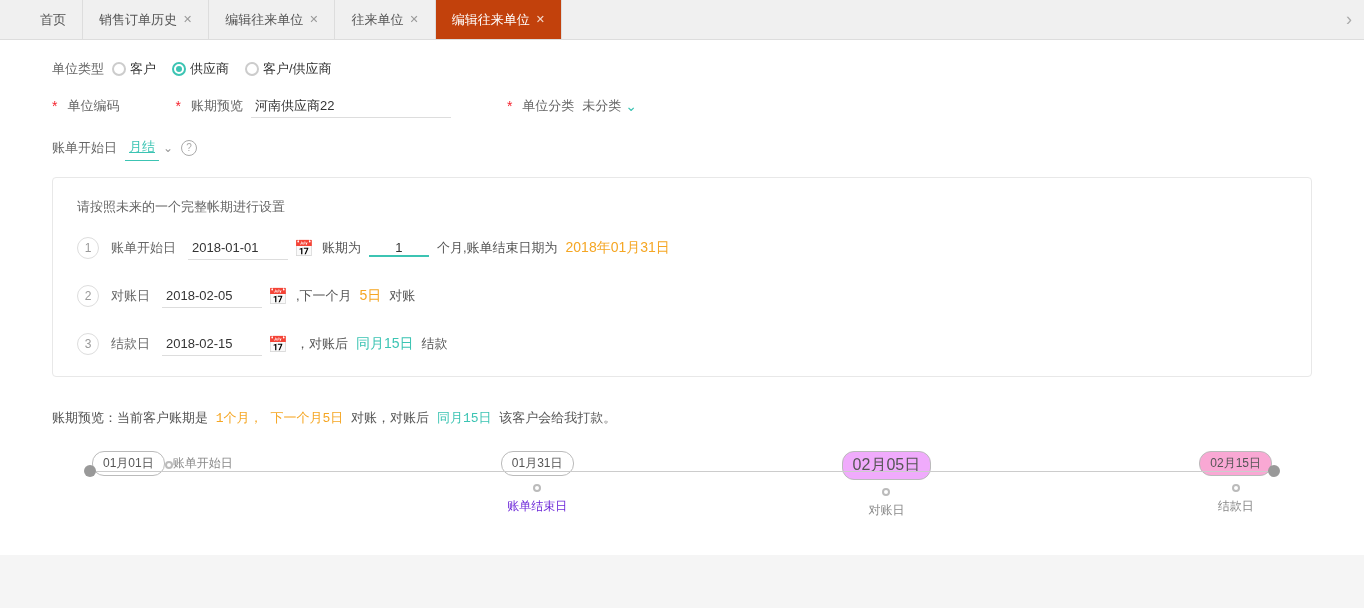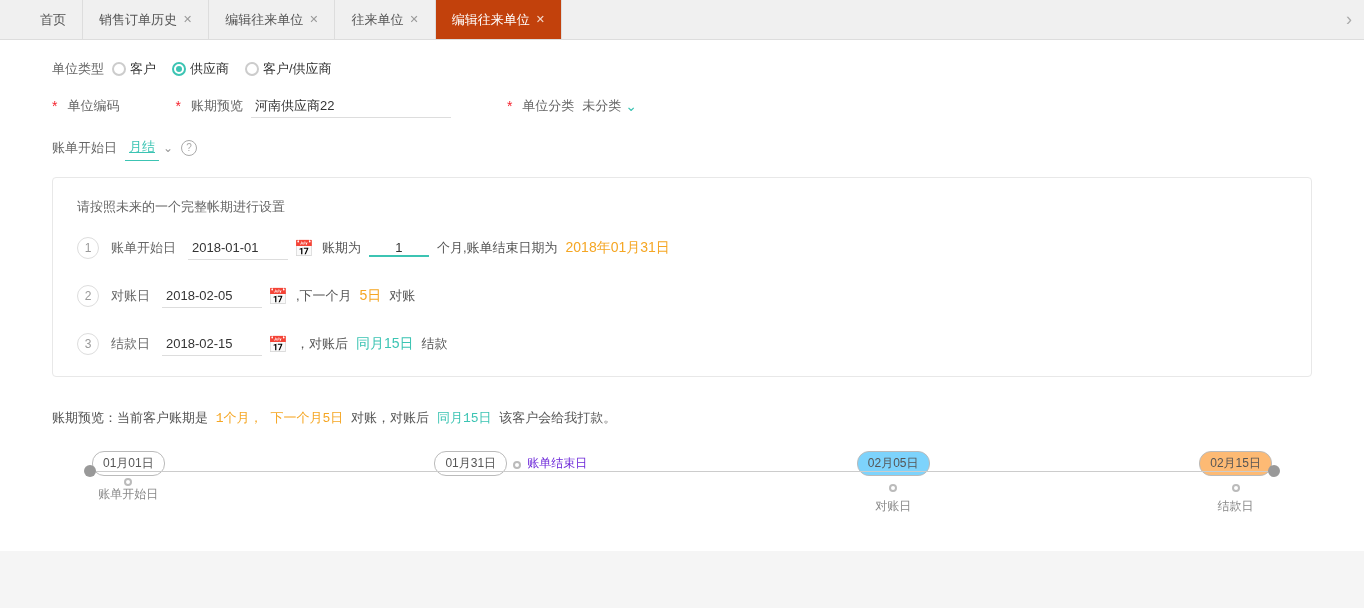--- a/index.html
+++ b/index.html
@@ -360,40 +360,40 @@
     <div style="position:relative; padding: 0 40px;">
 
       <div style="position:absolute; left:40px; right:40px; top:20px; height:1px; background:#ccc;"></div>
 
       <div style="position:absolute; left:32px; top:14px; width:12px; height:12px; border-radius:50%; background:#999;"></div>
 
       <div style="position:absolute; right:32px; top:14px; width:12px; height:12px; border-radius:50%; background:#999;"></div>
 
       <div style="display:flex; justify-content:space-between; align-items:flex-start;">
 
-        <div style="display:flex; flex-direction:column; align-items:center; ">
+        <div style="display:flex; flex-direction:row; align-items:center; ">
           <div style="border:1px solid #bbb; border-radius:12px; padding:3px 10px; font-size:12px; color:#555; background:#fff; white-space:nowrap;">01月01日</div>
           <div style="width:8px; height:8px; border-radius:50%; border:2px solid #bbb; background:#fff; margin-top:2px;"></div>
           <div style="font-size:12px; color:#888;">账单开始日</div>
         </div>
 
-        <div style="display:flex; align-items:center; gap:6px;">
+        <div style="display:flex; flex-direction:column; align-items:center; gap:6px;">
           <div style="border:1px solid #bbb; border-radius:12px; padding:3px 10px; font-size:12px; color:#555; background:#fff; white-space:nowrap;">01月31日</div>
           <div style="width:8px; height:8px; border-radius:50%; border:2px solid #bbb; background:#fff; margin-top:2px;"></div>
           <div style="font-size:12px; color:#6d28d9;">账单结束日</div>
         </div>
 
         <div style="display:flex; flex-direction:column; align-items:center; gap:6px;">
-          <div style="border:1px solid #bbb; border-radius:12px; padding:3px 10px; font-size:12px; color:#555; background:#7dd3fc; white-space:nowrap;">02月05日</div>
+          <div style="border:1px solid #bbb; border-radius:12px; padding:3px 10px; font-size:16px; color:#555; background:#f0abfc; white-space:nowrap;">02月05日</div>
           <div style="width:8px; height:8px; border-radius:50%; border:2px solid #bbb; background:#fff; margin-top:2px;"></div>
           <div style="font-size:12px; color:#888;">对账日</div>
         </div>
 
         <div style="display:flex; flex-direction:column; align-items:center; gap:6px;">
-          <div style="border:1px solid #bbb; border-radius:12px; padding:3px 10px; font-size:12px; color:#555; background:#fdba74; white-space:nowrap;">02月15日</div>
+          <div style="border:1px solid #bbb; border-radius:12px; padding:3px 10px; font-size:12px; color:#555; background:#f9a8d4; white-space:nowrap;">02月15日</div>
           <div style="width:8px; height:8px; border-radius:50%; border:2px solid #bbb; background:#fff; margin-top:2px;"></div>
           <div style="font-size:12px; color:#888;">结款日</div>
         </div>
       </div>
     </div>
   </div>
 
 </div>
 
 </body></html>

